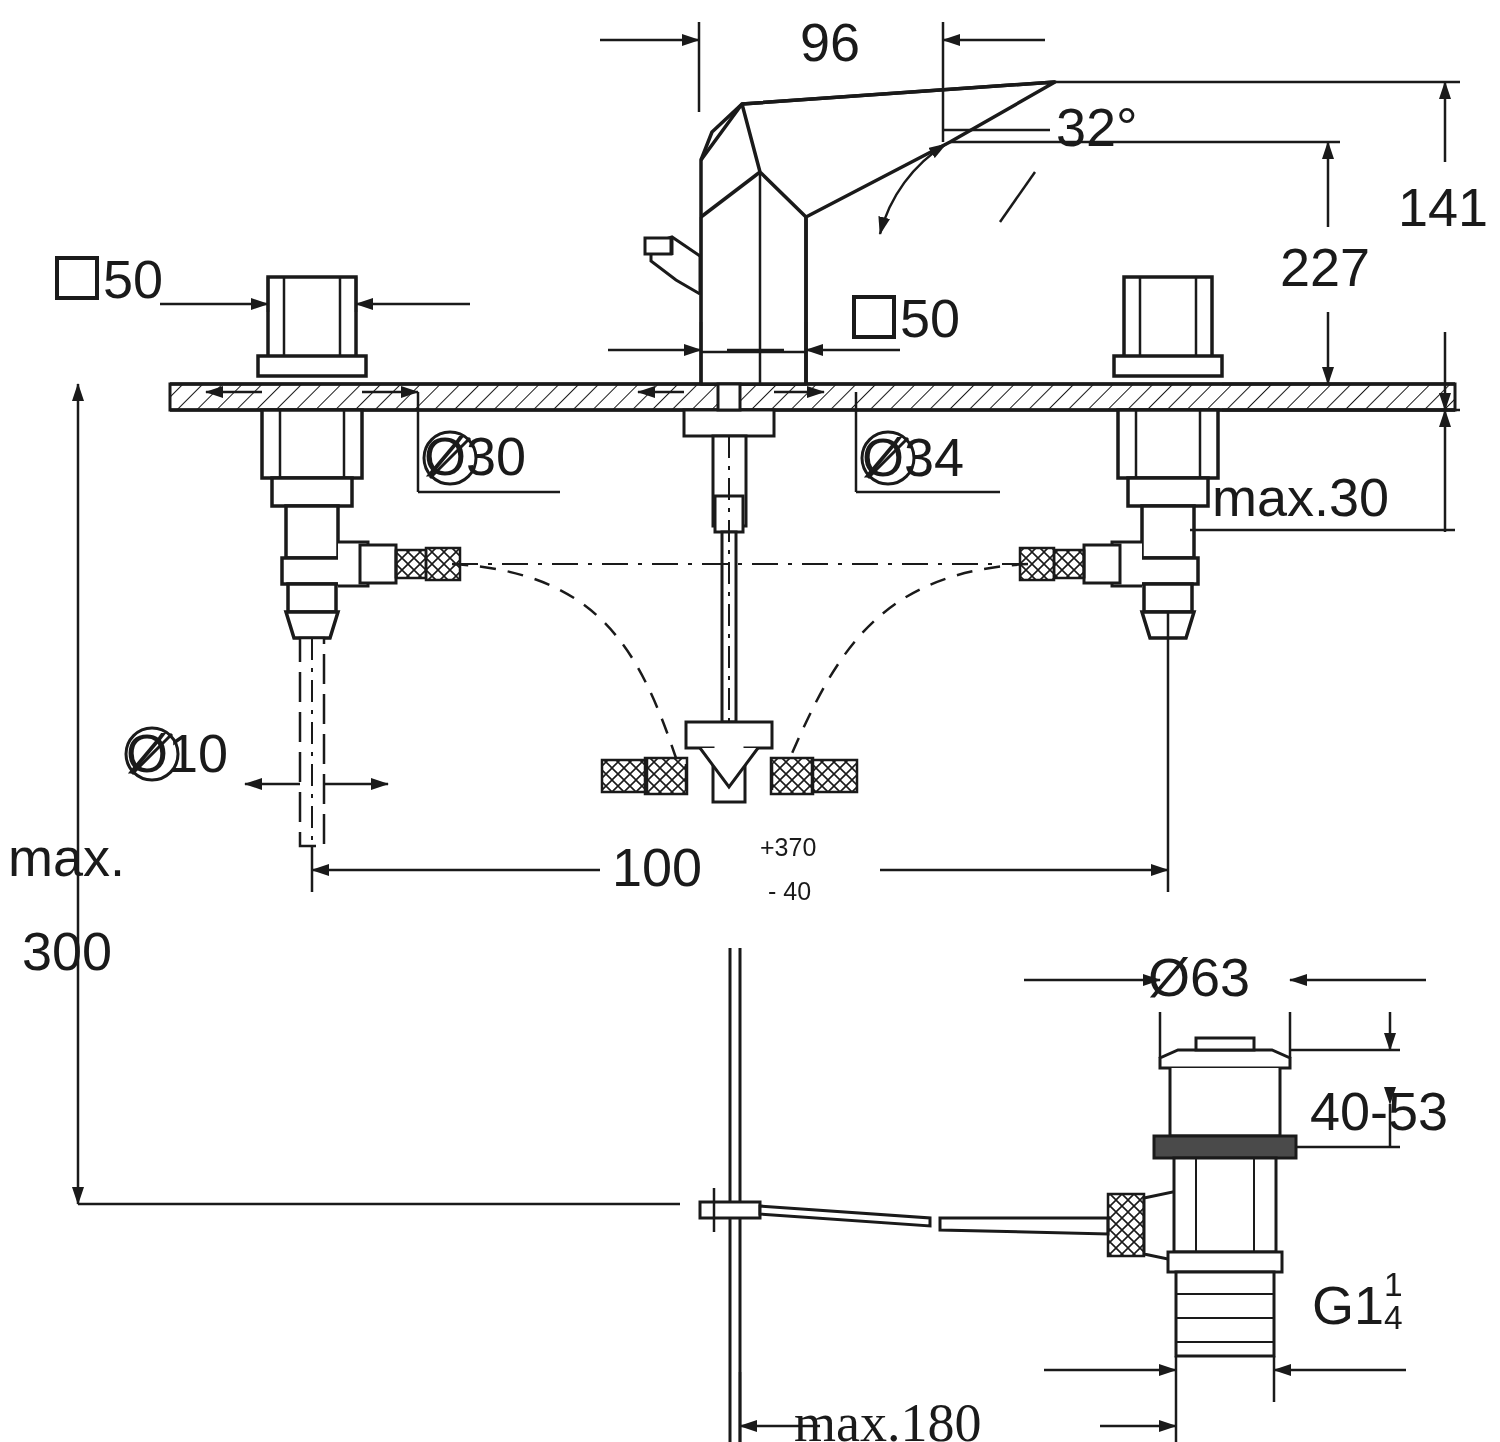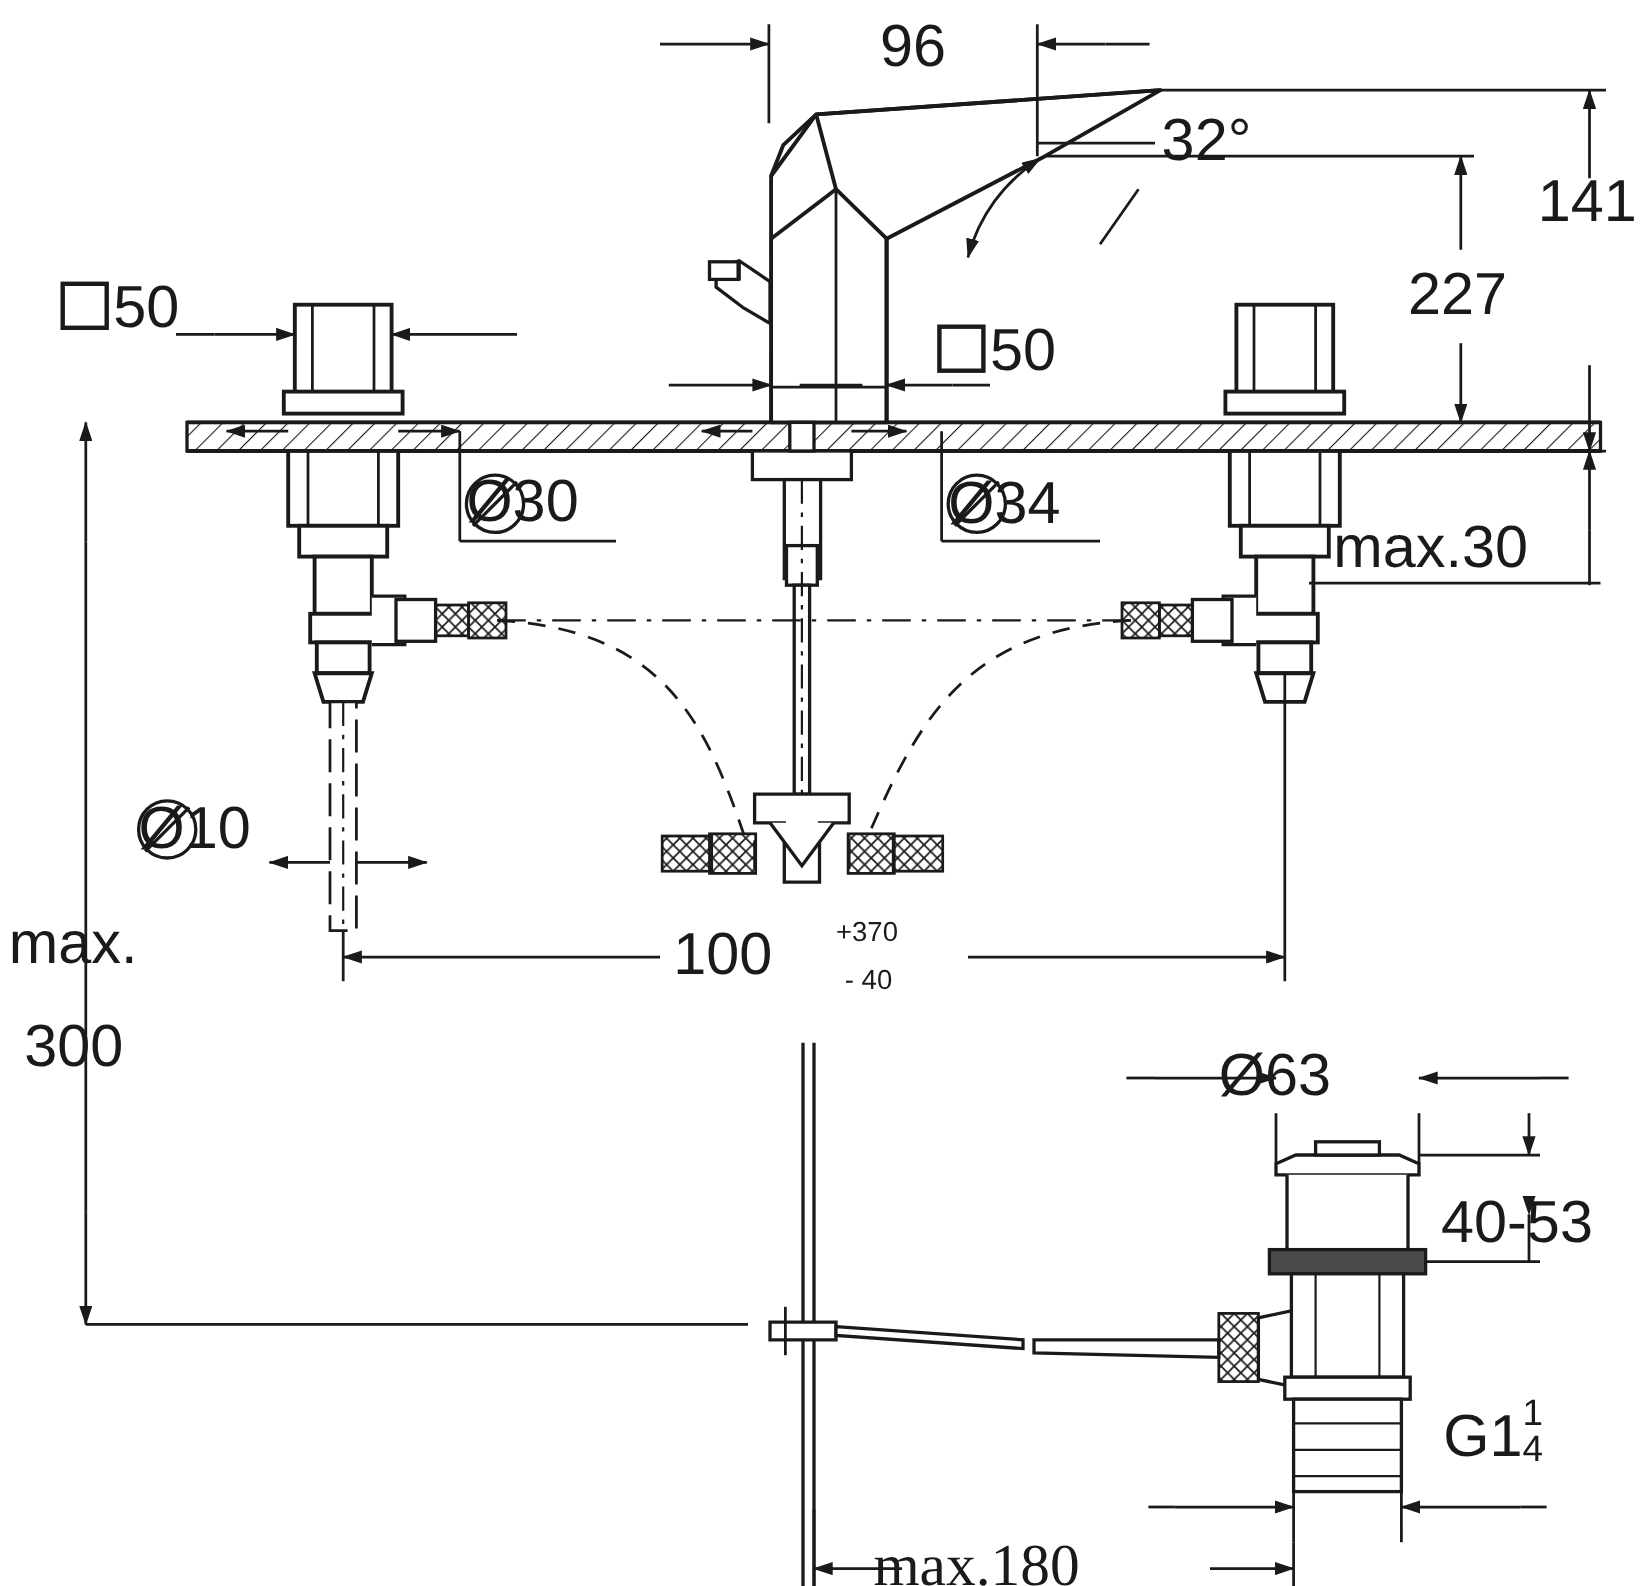--- a/index.html
+++ b/index.html
@@ -324,21 +324,21 @@
       <line x1="740" y1="1414" x2="820" y2="1414" marker-start="url(#ahr)"></line>
       <line x1="1100" y1="1414" x2="1176" y2="1414" marker-end="url(#ah)"></line>
     </g>
 
   </svg>
 
   <div class="dim-label sz-big" style="left:800px; top:3px;">96</div>
 
   <div class="dim-label sz-big" style="left:1056px; top:88px;">32°</div>
 
-  <div class="dim-label sz-big" style="left:1398px; top:144px;text-align:right;">141</div>
+  <div class="dim-label sz-big" style="left:1398px; top:168px;text-align:right;">141</div>
 
   <div class="dim-label sz-big" style="left:1280px; top:228px;">227</div>
 
   <div class="dim-label sz-big" style="left:103px; top:240px;">50</div>
 
   <div class="dim-label sz-big" style="left:900px; top:279px;">50</div>
 
   <div class="dim-label sz-big" style="left:424px; top:417px;">Ø30</div>
 
   <div class="dim-label sz-big" style="left:862px; top:418px;">Ø34</div>
@@ -347,21 +347,21 @@
 
   <div class="dim-label sz-big" style="left:126px; top:714px;">Ø10</div>
 
   <div class="dim-label sz-big" style="left:612px; top:828px;">100</div>
   <div class="tol" style="left:760px; top:822px;">+370</div>
   <div class="tol" style="left:768px; top:866px;">- 40</div>
 
   <div class="dim-label sz-big" style="left:8px; top:818px;">max.</div>
   <div class="dim-label sz-big" style="left:22px; top:912px;">300</div>
 
-  <div class="dim-label sz-big" style="left:1108px; top:938px;">Ø63</div>
+  <div class="dim-label sz-big" style="left:1148px; top:938px;">Ø63</div>
 
   <div class="dim-label sz-big" style="left:1310px; top:1072px;">40-53</div>
 
   <div class="dim-label sz-big" style="left:1312px; top:1256px;">
     <span>G1</span><span class="frac"><span class="num">1</span><span class="den">4</span></span>
   </div>
 
   <div class="dim-label sz-big" style="left:794px; top:1384px;font-family:Liberation Serif, serif;">max.180</div>
 
 </div>

